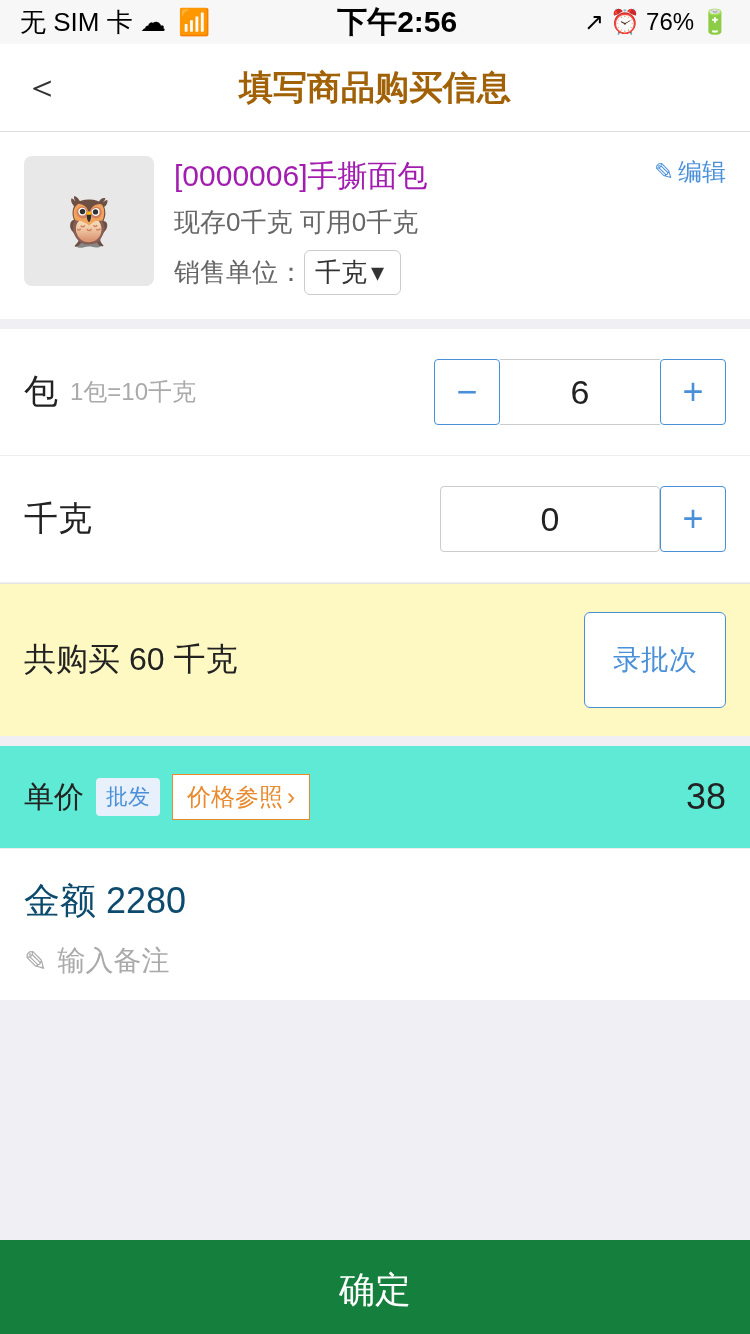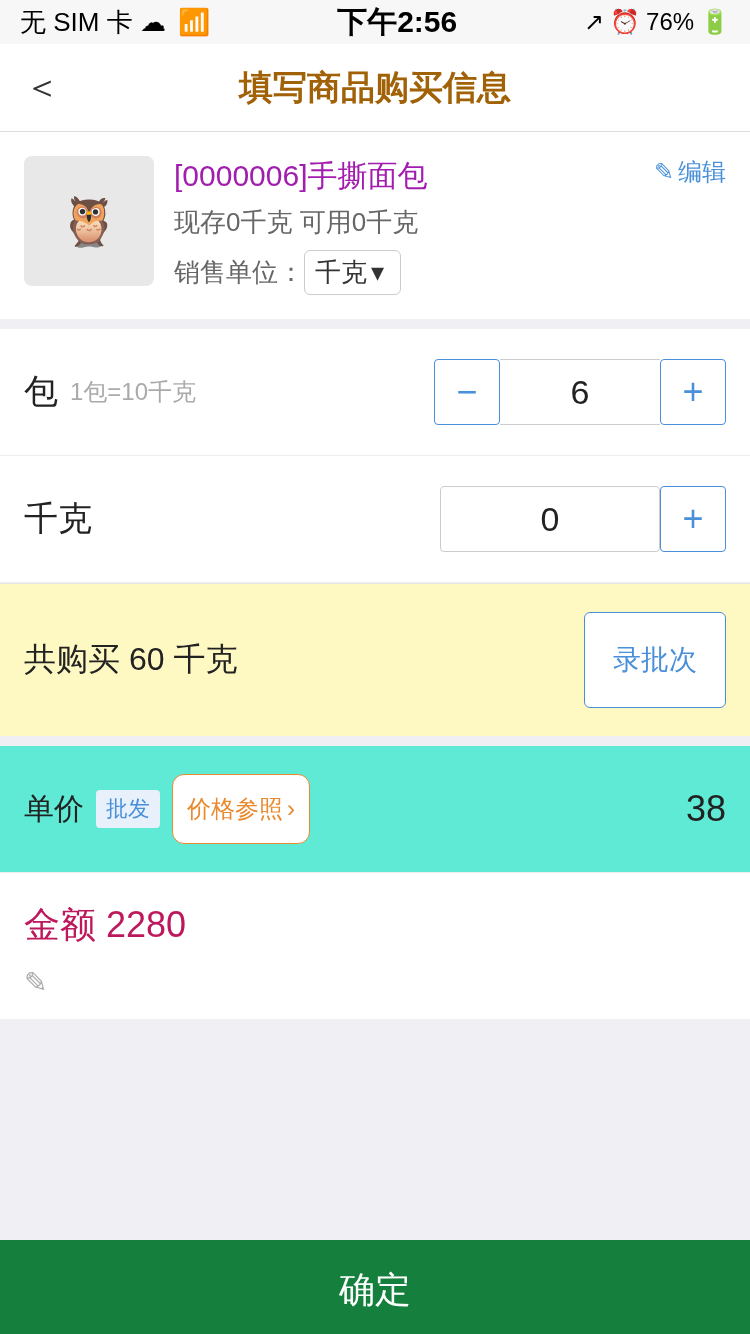--- a/index.html
+++ b/index.html
@@ -222,42 +222,42 @@
       background: #e8f0fb;
       color: #4a90d9;
       font-size: 22px;
       padding: 4px 10px;
       border-radius: 4px;
     }
     .price-ref-btn {
       border: 1px solid #e88a2e;
       color: #e88a2e;
       font-size: 24px;
-      padding: 18px 14px;
-      border-radius: 12px;
+      padding: 6px 14px;
+      border-radius: 0;
       background: #fff;
       display: flex;
       align-items: center;
       gap: 4px;
       cursor: pointer;
     }
     .price-value {
       font-size: 36px;
       color: #222;
     }
 
     
     .amount-section {
       background: #fff;
       padding: 28px 24px 20px 24px;
       min-height: 120px;
     }
     .amount-row {
       font-size: 36px;
-      color: #be185d;
+      color: #0c4a6e;
       margin-bottom: 16px;
     }
     .remark-row {
       display: flex;
       align-items: center;
       gap: 10px;
       color: #aaa;
       font-size: 28px;
     }
     .pencil-icon {
@@ -365,18 +365,19 @@
       <span>›</span>
     </button>
   </div>
   <div class="price-value">38</div>
 </div>
 
 <div class="amount-section">
   <div class="amount-row"><span>金额 2280</span></div>
   <div class="remark-row">
     <span class="pencil-icon">✎</span>
+    <span>输入备注</span>
   </div>
 </div>
 
 <div class="spacer"></div>
 
 <div class="confirm-btn">确定</div>
 
 </body></html>

